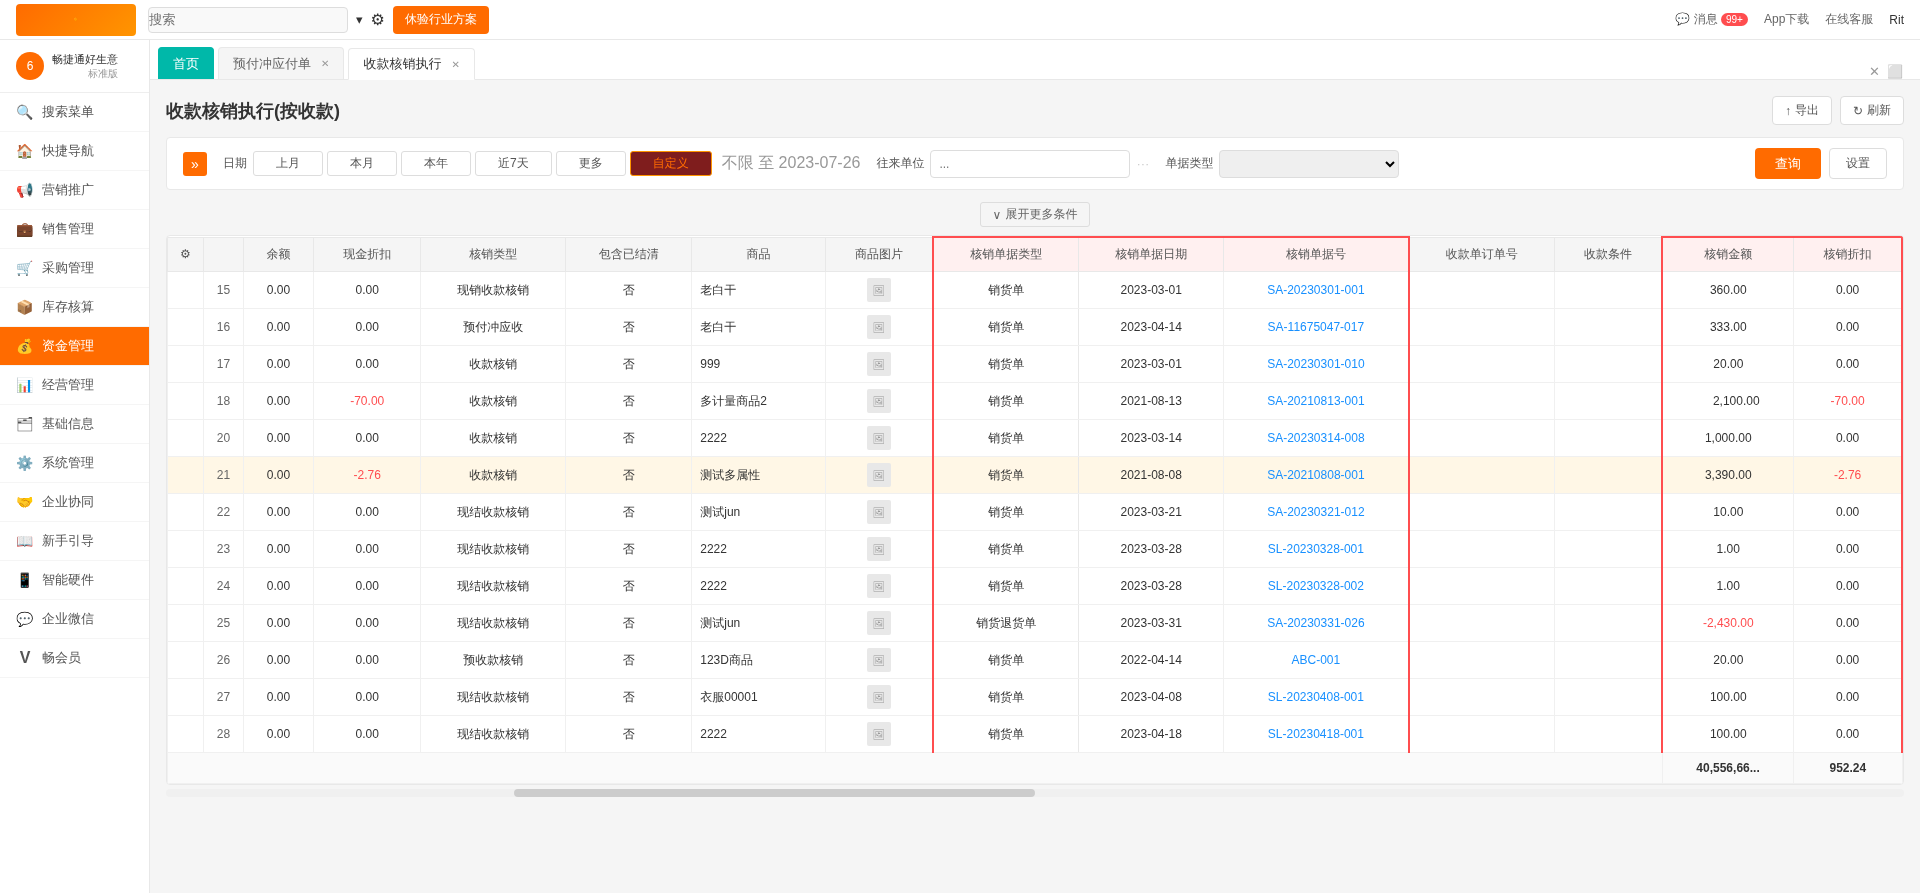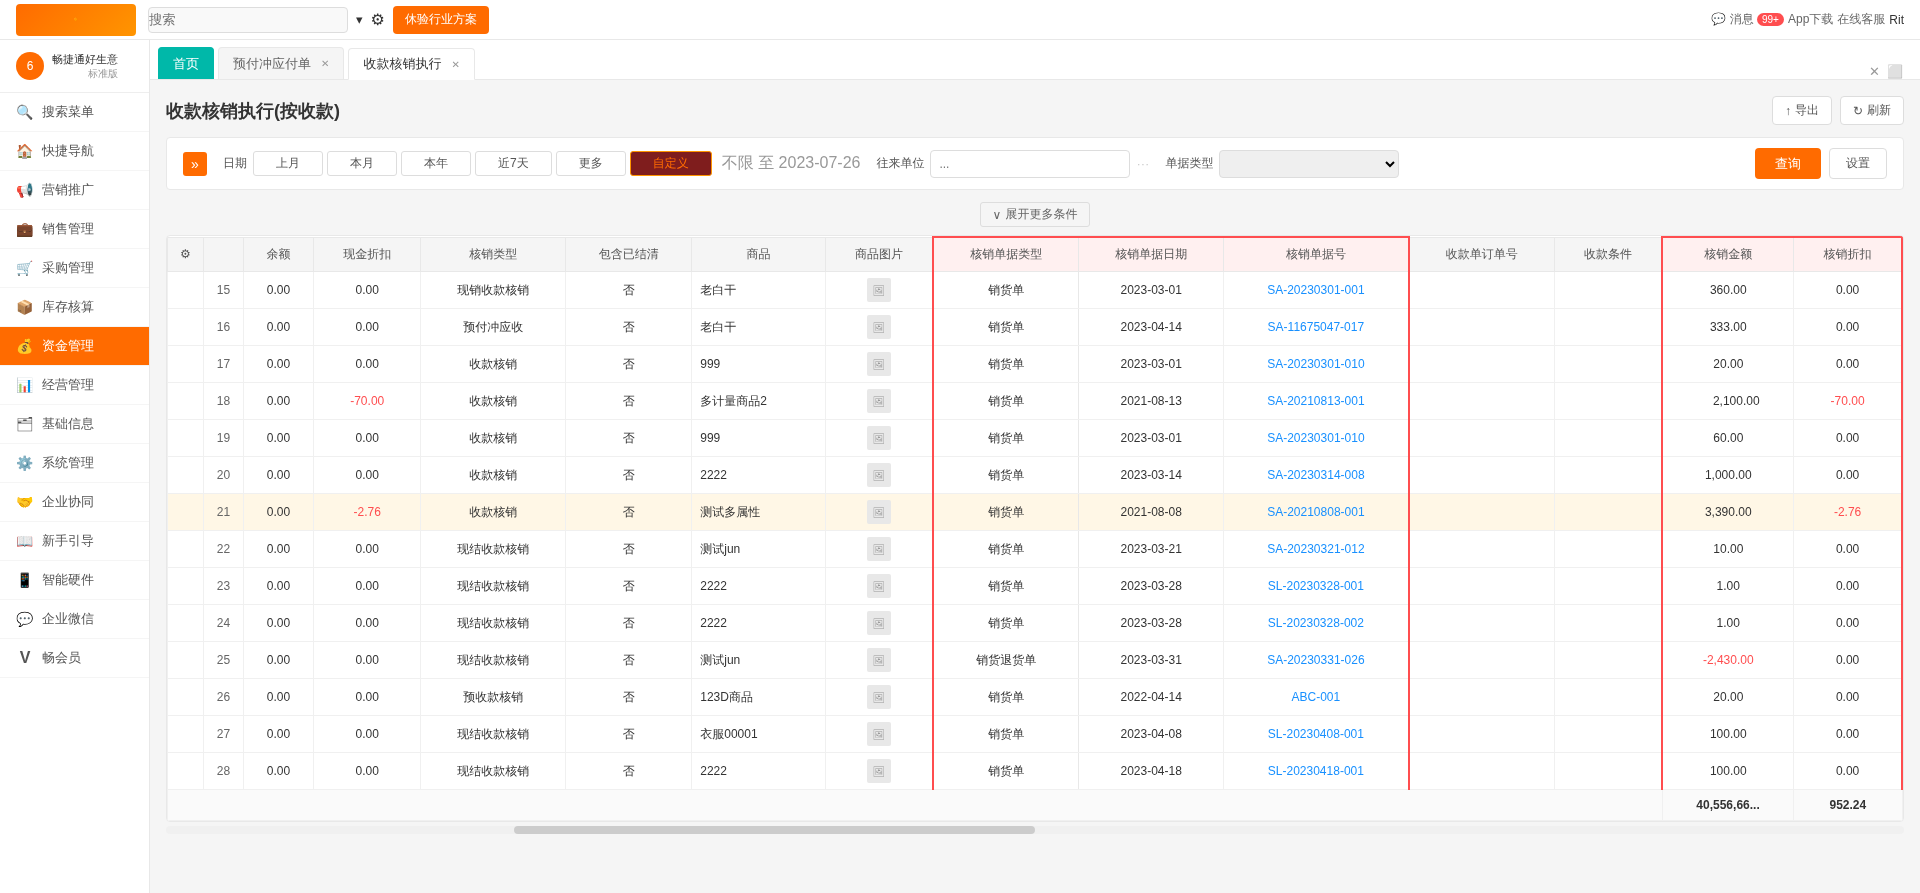--- a/index.html
+++ b/index.html
@@ -45,21 +45,21 @@
       background: #ff6b00;
       color: white;
       border: none;
       border-radius: 4px;
       cursor: pointer;
       font-size: 12px;
     }
     .top-bar-right {
       display: flex;
       align-items: center;
-      gap: 4px;
+      gap: 16px;
       font-size: 12px;
       color: #666;
     }
     .badge {
       background: #ff4d4f;
       color: white;
       border-radius: 10px;
       padding: 1px 5px;
       font-size: 10px;
     }
@@ -597,39 +597,20 @@
     <td style="border:1px solid #f0f0f0;border-left:2px solid #ff4d4f;border-right:1px solid #e8e8e8;text-align:center;">销货单</td>
     <td style="border:1px solid #f0f0f0;text-align:center;">2021-08-13</td>
     <td style="border:1px solid #f0f0f0;border-right:2px solid #ff4d4f;text-align:center;"><a class="link-text">SA-20210813-001</a></td>
     <td style="border:1px solid #f0f0f0;text-align:center;"></td>
     <td style="border:1px solid #f0f0f0;text-align:center;"></td>
     <td style="border:1px solid #f0f0f0;border-left:2px solid #ff4d4f;text-align:center;padding-left:26px;" class="">2,100.00</td>
     <td style="border:1px solid #f0f0f0;border-right:2px solid #ff4d4f;text-align:center;" class="negative">-70.00</td>
   </tr>
               <tr>
     <td style="border:1px solid #f0f0f0;text-align:center;"></td>
-    <td style="border:1px solid #f0f0f0;text-align:center;color:#666;">19</td>
-    <td style="border:1px solid #f0f0f0;text-align:center;">0.00</td>
-    <td style="border:1px solid #f0f0f0;text-align:center;" class="">0.00</td>
-    <td style="border:1px solid #f0f0f0;text-align:center;">收款核销</td>
-    <td style="border:1px solid #f0f0f0;text-align:center;">否</td>
-    <td style="border:1px solid #f0f0f0;text-align:left;padding-left:8px;">999</td>
-    <td style="border:1px solid #f0f0f0;text-align:center;">
-    <div style="width:24px;height:24px;background:#e8e8e8;border-radius:2px;margin:auto;display:flex;align-items:center;justify-content:center;font-size:10px;color:#999;">🖼</div>
-  </td>
-    <td style="border:1px solid #f0f0f0;border-left:2px solid #ff4d4f;border-right:1px solid #e8e8e8;text-align:center;">销货单</td>
-    <td style="border:1px solid #f0f0f0;text-align:center;">2023-03-01</td>
-    <td style="border:1px solid #f0f0f0;border-right:2px solid #ff4d4f;text-align:center;"><a class="link-text">SA-20230301-010</a></td>
-    <td style="border:1px solid #f0f0f0;text-align:center;"></td>
-    <td style="border:1px solid #f0f0f0;text-align:center;"></td>
-    <td style="border:1px solid #f0f0f0;border-left:2px solid #ff4d4f;text-align:center;" class="">60.00</td>
-    <td style="border:1px solid #f0f0f0;border-right:2px solid #ff4d4f;text-align:center;" class="">0.00</td>
-  </tr>
-              <tr>
-    <td style="border:1px solid #f0f0f0;text-align:center;"></td>
     <td style="border:1px solid #f0f0f0;text-align:center;color:#666;">20</td>
     <td style="border:1px solid #f0f0f0;text-align:center;">0.00</td>
     <td style="border:1px solid #f0f0f0;text-align:center;" class="">0.00</td>
     <td style="border:1px solid #f0f0f0;text-align:center;">收款核销</td>
     <td style="border:1px solid #f0f0f0;text-align:center;">否</td>
     <td style="border:1px solid #f0f0f0;text-align:left;padding-left:8px;">2222</td>
     <td style="border:1px solid #f0f0f0;text-align:center;">
     <div style="width:24px;height:24px;background:#e8e8e8;border-radius:2px;margin:auto;display:flex;align-items:center;justify-content:center;font-size:10px;color:#999;">🖼</div>
   </td>
     <td style="border:1px solid #f0f0f0;border-left:2px solid #ff4d4f;border-right:1px solid #e8e8e8;text-align:center;">销货单</td>

